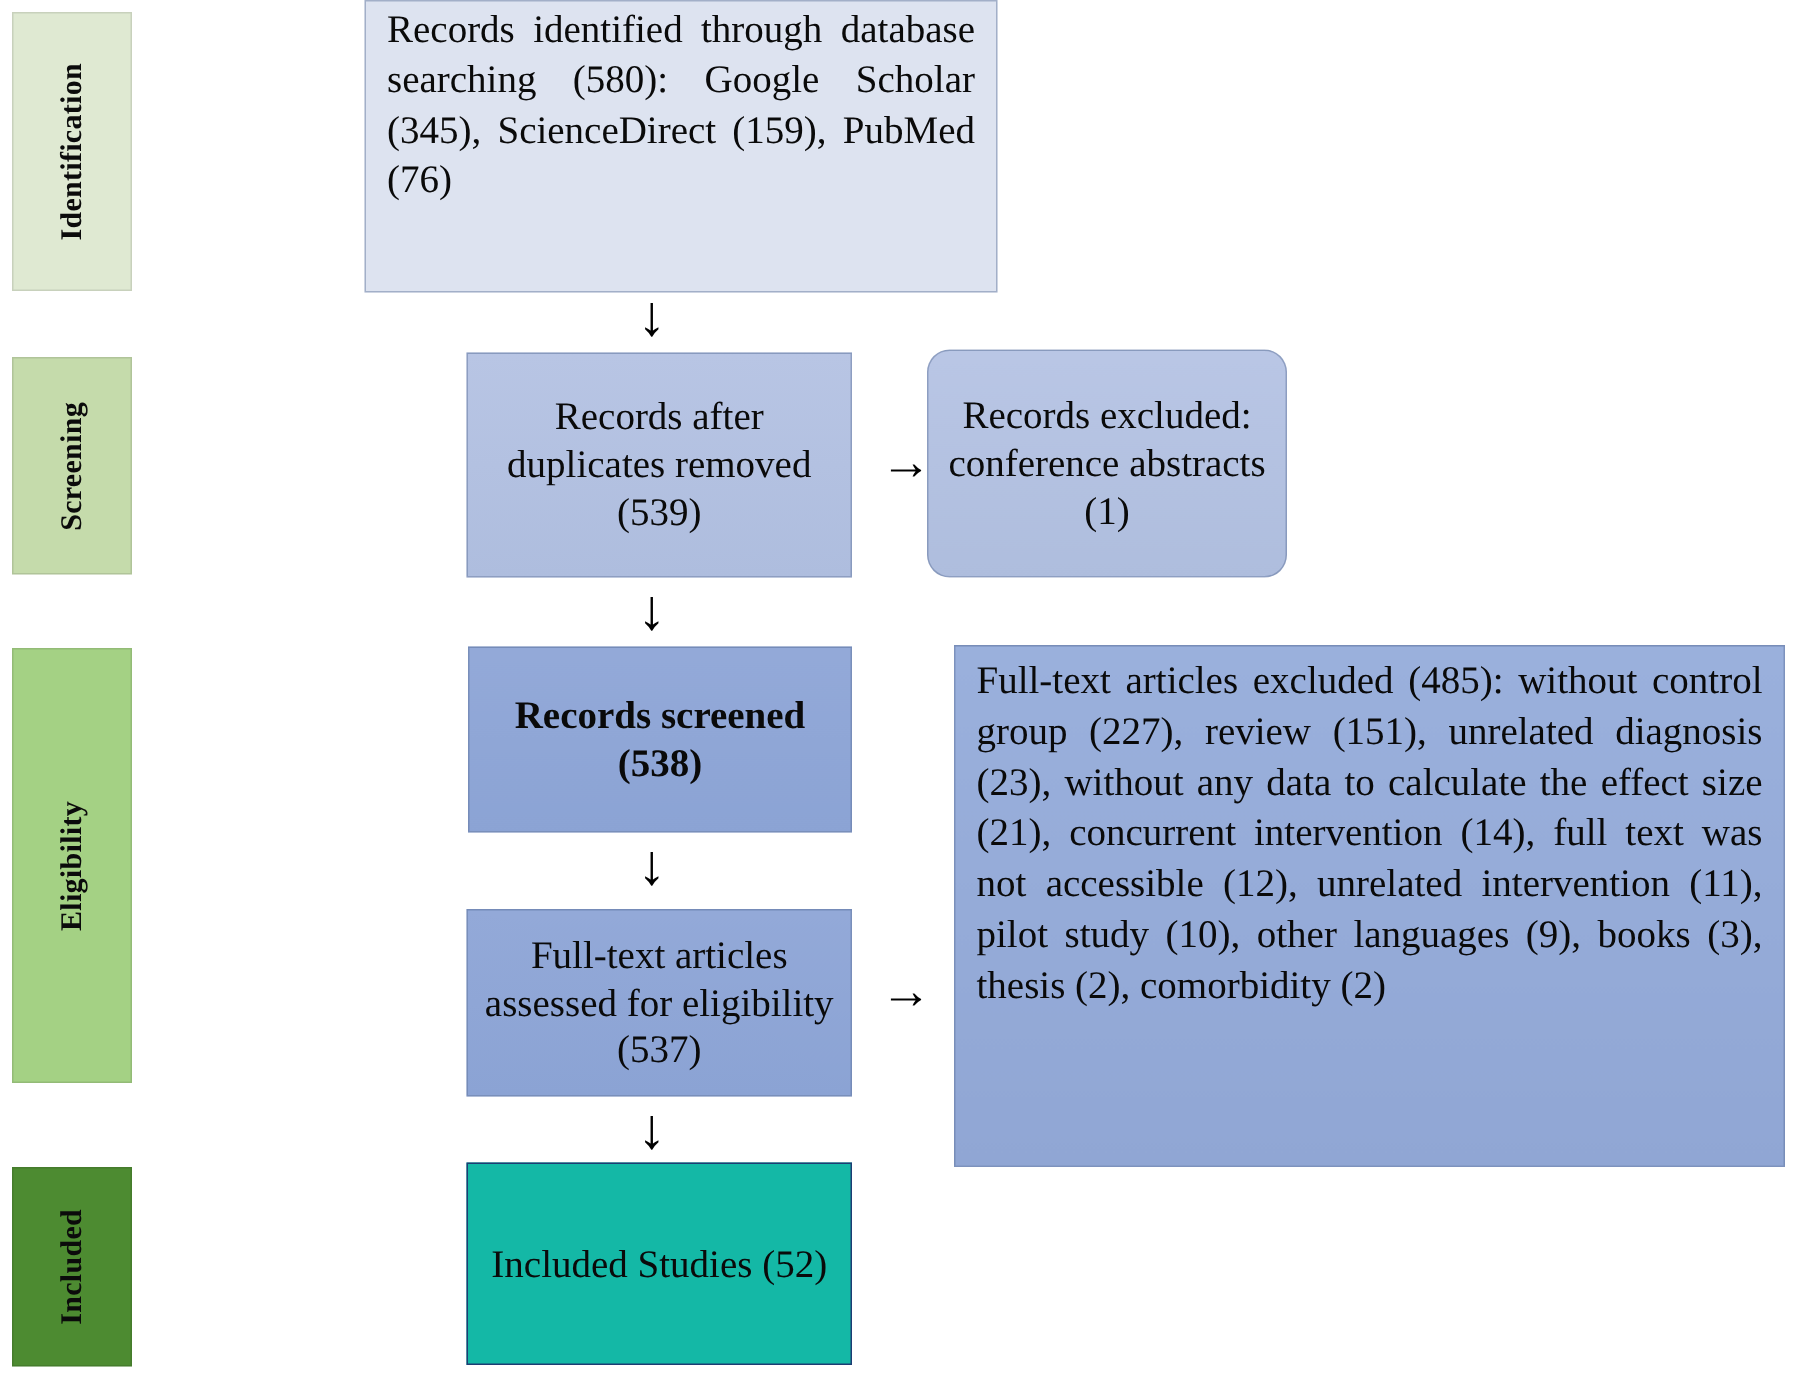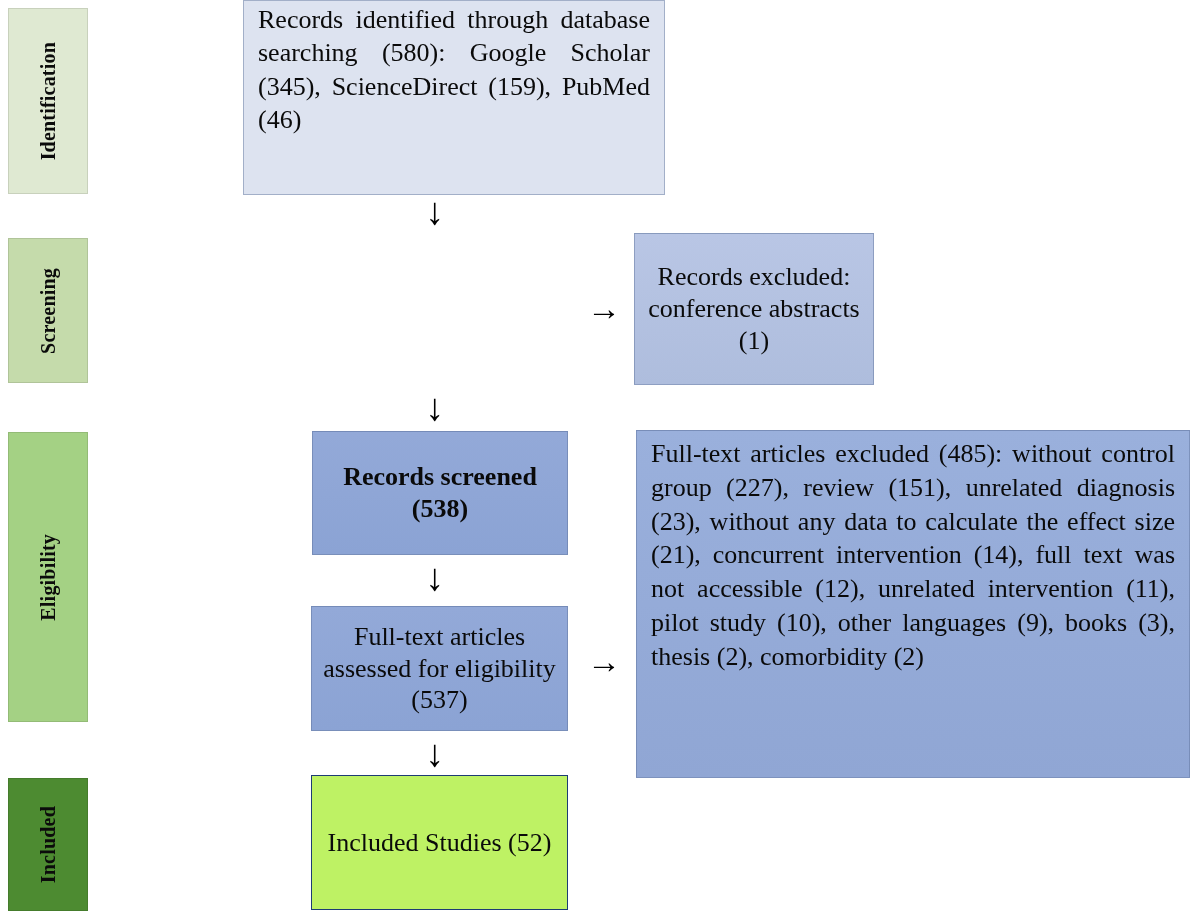--- a/index.html
+++ b/index.html
@@ -69,23 +69,24 @@
   }
   #box-identified p { text-align: justify; text-align-last: left; line-height: 1.28; }
 
   #box-duplicates {
     left: 311px; top: 235px; width: 257px; height: 150px;
     background: linear-gradient(180deg, #b8c5e4 0%, #aebdde 100%);
     padding: 4px 8px;
   }
 
   #box-excluded-conf {
-    left: 634px; top: 233px; width: 240px; height: 152px;
+    left: 618px; top: 233px; width: 240px; height: 152px;
     background: linear-gradient(180deg, #b9c6e5 0%, #aebddd 100%);
     padding: 4px 8px;
+    border-radius: 15px;
   }
 
   #box-screened {
     left: 312px; top: 431px; width: 256px; height: 124px;
     background: linear-gradient(180deg, #93a9d8 0%, #8ba3d4 100%);
     padding: 4px 8px;
     font-weight: bold;
   }
 
   #box-assessed {
@@ -97,21 +98,21 @@
   #box-excluded-full {
     left: 636px; top: 430px; width: 554px; height: 348px;
     background: linear-gradient(180deg, #9ab0dc 0%, #90a6d4 100%);
     padding: 6px 14px;
     align-items: flex-start;
   }
   #box-excluded-full p { line-height: 1.30; }
 
   #box-included {
     left: 311px; top: 775px; width: 257px; height: 135px;
-    background: #bef264;
+    background: #14b8a6;
     border: 1px solid #1d3c73;
     padding: 4px 8px;
   }
   #box-included p { color: #0a0a0a; }
 
   
   .arrow {
     position: absolute;
     color: #000000;
     font-weight: bold;
@@ -144,23 +145,26 @@
 
   <div class="stage" id="stage-eligibility">
     <span class="stage-text">Eligibility</span>
   </div>
 
   <div class="stage" id="stage-included">
     <span class="stage-text">Included</span>
   </div>
 
   <div class="box justify" id="box-identified">
-    <p>Records identified through database searching (580): Google Scholar (345), ScienceDirect (159), PubMed (46)</p>
+    <p>Records identified through database searching (580): Google Scholar (345), ScienceDirect (159), PubMed (76)</p>
   </div>
 
+  <div class="box center" id="box-duplicates">
+    <p>Records after duplicates removed (539)</p>
+  </div>
 
   <div class="box center" id="box-excluded-conf">
     <p>Records excluded: conference abstracts (1)</p>
   </div>
 
   <div class="box center" id="box-screened">
     <p>Records screened (538)</p>
   </div>
 
   <div class="box center" id="box-assessed">

